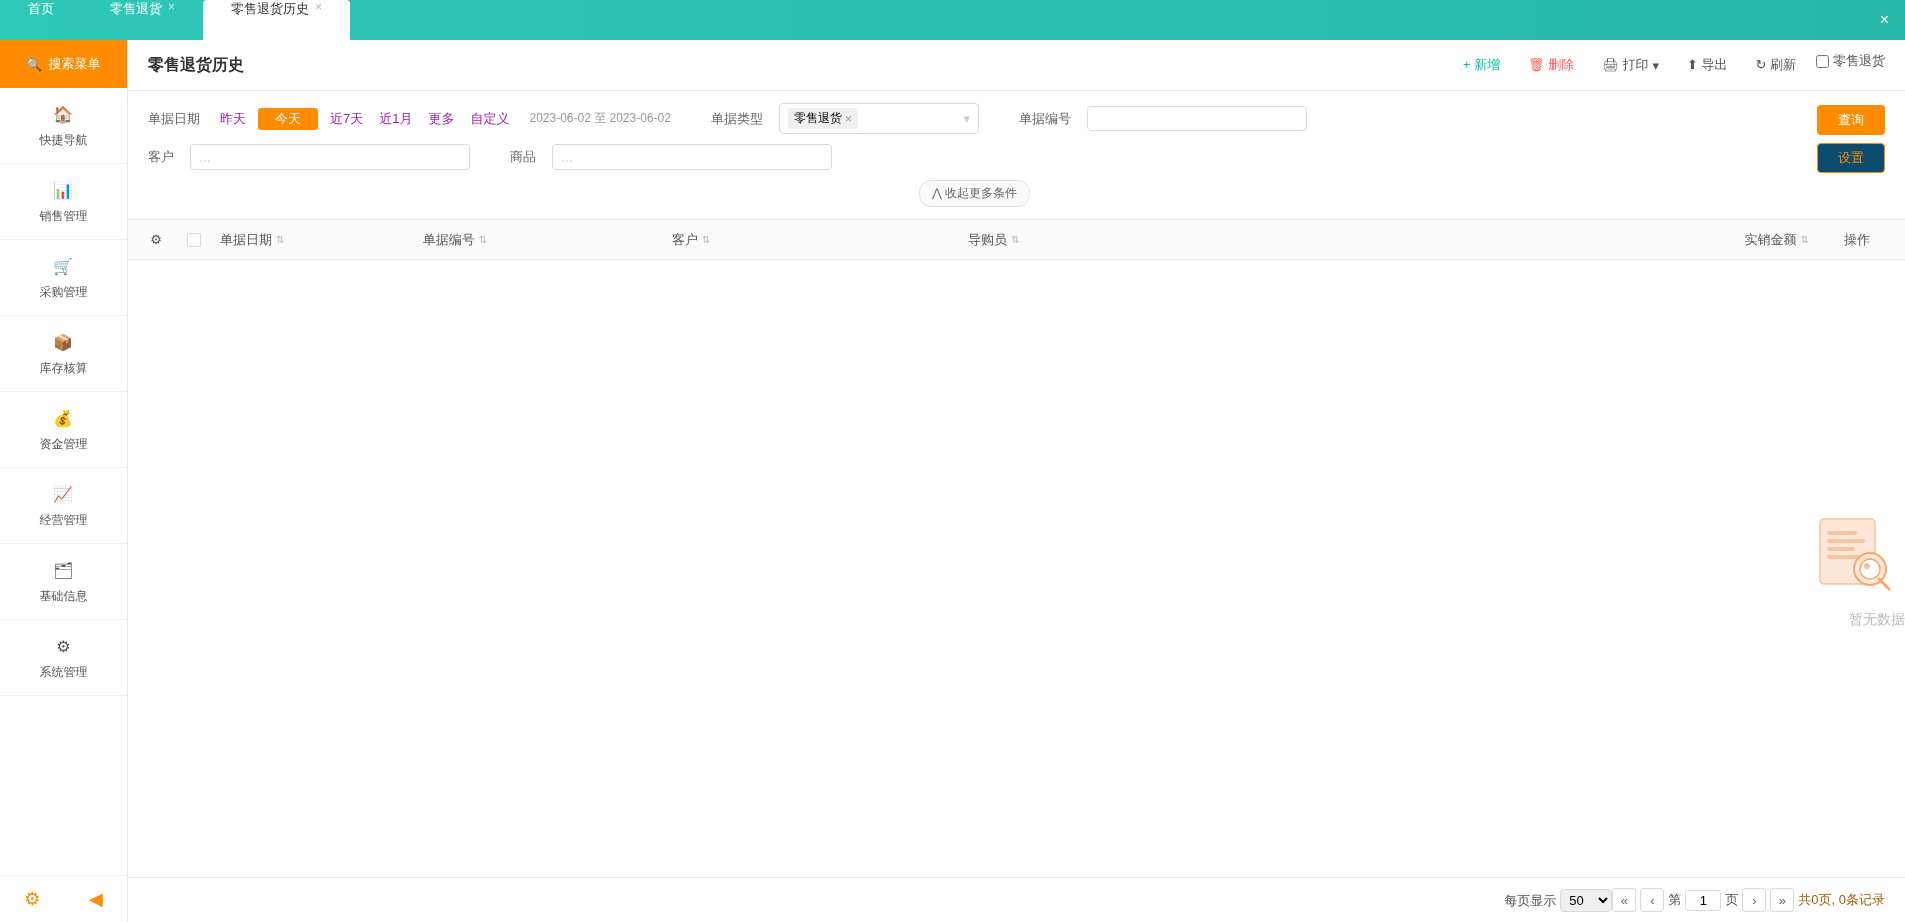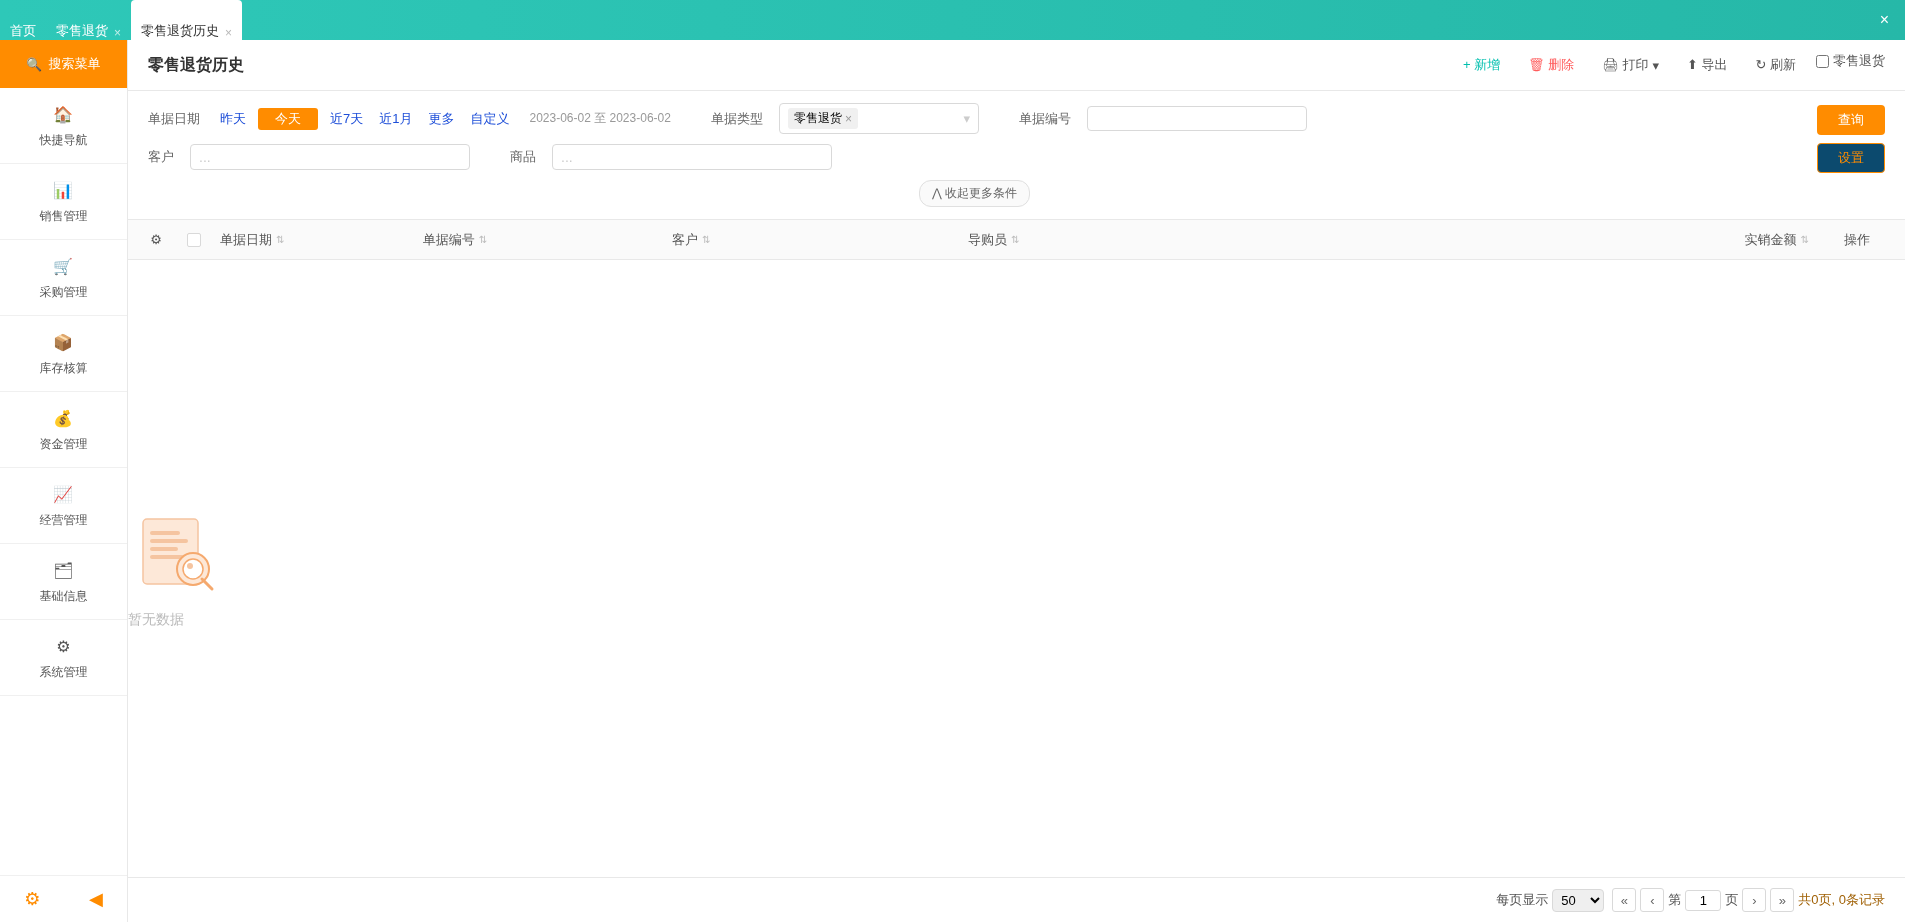--- a/index.html
+++ b/index.html
@@ -14,23 +14,23 @@
       flex-shrink: 0;
     }
     .top-bar-tabs {
       display: flex;
       align-items: center;
       flex: 1;
       height: 100%;
     }
     .tab-item {
       display: flex;
-      align-items: flex-end;
+      align-items: flex-start;
       height: 100%;
-      padding: 0 10px;
+      padding: 0 28px;
       color: #fff;
       cursor: pointer;
       font-size: 13px;
       gap: 6px;
       white-space: nowrap;
     }
     .tab-item.active {
       background: #fff;
       color: #333;
       border-radius: 4px 4px 0 0;
@@ -176,21 +176,21 @@
       font-size: 13px;
       white-space: nowrap;
     }
     .date-shortcuts {
       display: flex;
       gap: 8px;
       align-items: center;
     }
     .date-shortcut {
       cursor: pointer;
-      color: #1d4ed8;
+      color: #a21caf;
       font-size: 13px;
       padding: 2px 4px;
     }
     .date-shortcut.active {
       background: #ff8c00;
       color: #fff;
       border-radius: 3px;
       padding: 2px 17px;
     }
     .date-range {
@@ -295,41 +295,41 @@
     .th-spacer { flex: 3; }
     .th-amount { flex: 1; text-align: left; justify-content: flex-end; }
     .th-action { width: 80px; text-align: center; justify-content: center; }
     .sort-icon { color: #bbb; font-size: 10px; }
 
     
     .empty-state {
       flex: 1;
       display: flex;
       flex-direction: column;
-      align-items: flex-start;
+      align-items: flex-end;
       justify-content: center;
       color: #bbb;
       font-size: 14px;
       gap: 12px;
     }
     .empty-illustration {
       width: 100px;
       height: 90px;
       position: relative;
     }
 
     
     .pagination-bar {
       background: #fff;
       border-top: 1px solid #e8e8e8;
       padding: 10px 20px;
       display: flex;
-      align-items: center;
+      align-items: flex-end;
       justify-content: flex-end;
-      gap: 8px;
+      gap: 0;
       flex-shrink: 0;
     }
     .page-size-select {
       display: flex;
       align-items: center;
       gap: 4px;
       font-size: 13px;
       color: #555;
     }
     .page-size-select select {

